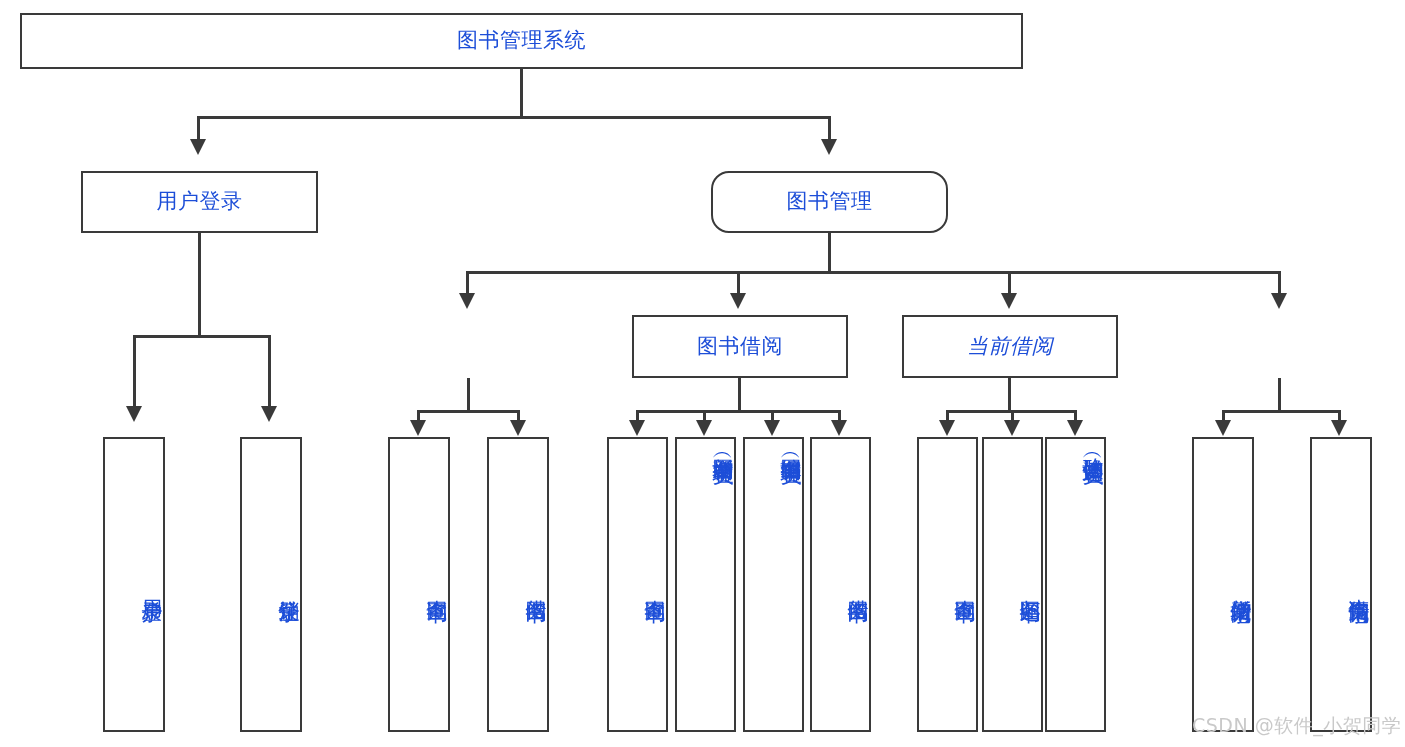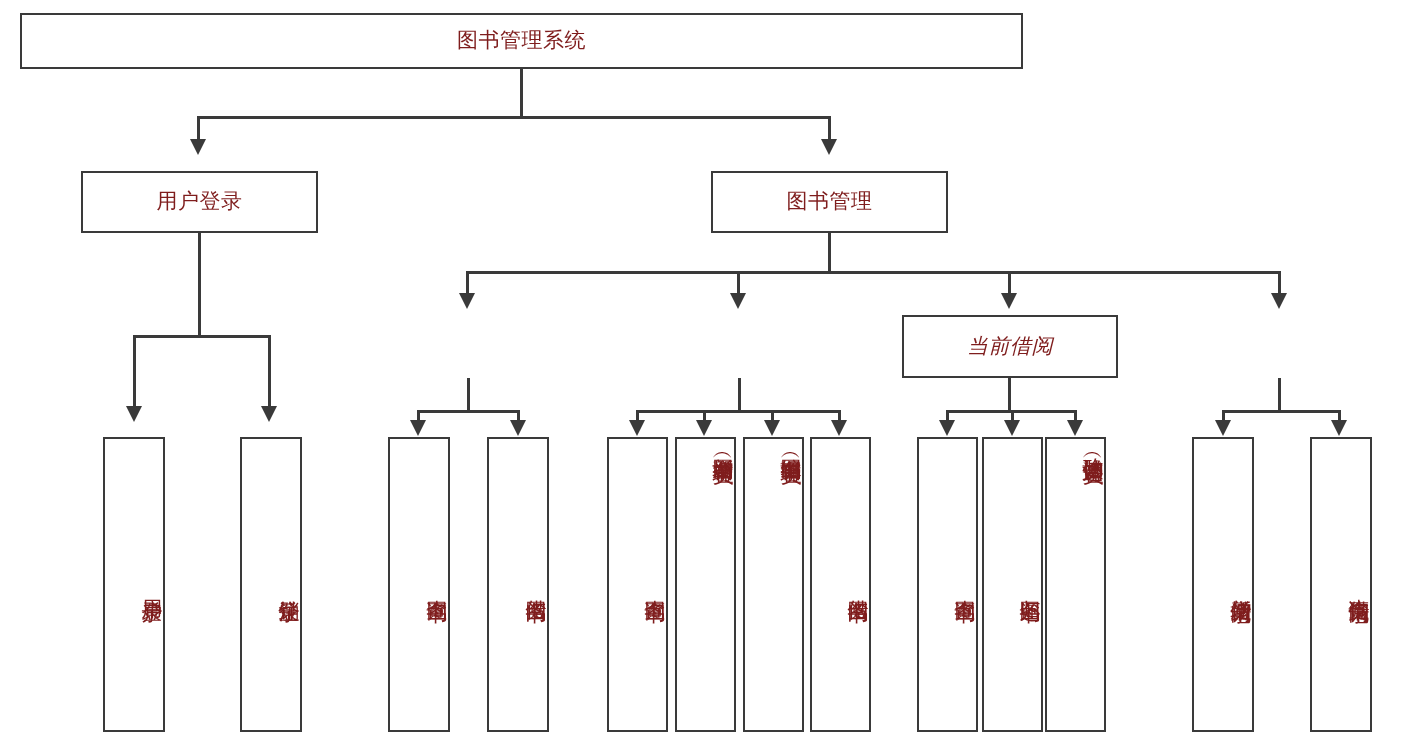--- a/index.html
+++ b/index.html
@@ -18,21 +18,21 @@
     overflow: hidden;
   }
   .node {
     position: absolute;
     box-sizing: border-box;
     border: 2px solid #3a3a3a;
     background: #ffffff;
     display: flex;
     align-items: center;
     justify-content: center;
-    color: #7f1d1d;
+    color: #1d4ed8;
     line-height: 1.12;
   }
   .node.horiz {
     font-size: 21px;
     letter-spacing: 0.5px;
   }
   .node.vert {
     writing-mode: vertical-rl;
     text-orientation: upright;
     font-size: 21px;
@@ -85,21 +85,21 @@
 
   <div class="edge h" style="left:197px; top:116px; width:634px; height:3px;"></div>
   <div class="edge v" style="left:197px; top:116px; width:3px; height:25px;"></div>
   <div class="edge v" style="left:828px; top:116px; width:3px; height:25px;"></div>
   <div class="arrow" style="left:190px; top:139px;"></div>
   <div class="arrow" style="left:821px; top:139px;"></div>
 
   <div class="node horiz" style="left:81px; top:171px; width:237px; height:62px;">
     <span>用户登录</span>
   </div>
-  <div class="node horiz" style="left:711px; top:171px; width:237px; height:62px;">
+  <div class="node horiz" style="left:711px; top:171px; width:237px; height:62px;border-radius:18px;">
     <span>图书管理</span>
   </div>
 
   <div class="edge v" style="left:198px; top:233px; width:3px; height:104px;"></div>
   <div class="edge h" style="left:133px; top:335px; width:138px; height:3px;"></div>
   <div class="edge v" style="left:133px; top:335px; width:3px; height:75px;"></div>
   <div class="edge v" style="left:268px; top:335px; width:3px; height:75px;"></div>
   <div class="arrow" style="left:126px; top:406px;"></div>
   <div class="arrow" style="left:261px; top:406px;"></div>
 
@@ -107,20 +107,23 @@
   <div class="edge h" style="left:466px; top:271px; width:815px; height:3px;"></div>
   <div class="edge v" style="left:466px; top:271px; width:3px; height:24px;"></div>
   <div class="edge v" style="left:737px; top:271px; width:3px; height:24px;"></div>
   <div class="edge v" style="left:1008px; top:271px; width:3px; height:24px;"></div>
   <div class="edge v" style="left:1278px; top:271px; width:3px; height:24px;"></div>
   <div class="arrow" style="left:459px; top:293px;"></div>
   <div class="arrow" style="left:730px; top:293px;"></div>
   <div class="arrow" style="left:1001px; top:293px;"></div>
   <div class="arrow" style="left:1271px; top:293px;"></div>
 
+  <div class="node horiz" style="left:632px; top:315px; width:216px; height:63px;">
+    <span>图书借阅</span>
+  </div>
   <div class="node horiz" style="left:902px; top:315px; width:216px; height:63px;font-style:italic;">
     <span>当前借阅</span>
   </div>
 
   <div class="edge v" style="left:467px; top:378px; width:3px; height:34px;"></div>
   <div class="edge h" style="left:417px; top:410px; width:103px; height:3px;"></div>
   <div class="edge v" style="left:417px; top:410px; width:3px; height:13px;"></div>
   <div class="edge v" style="left:517px; top:410px; width:3px; height:13px;"></div>
   <div class="arrow" style="left:410px; top:420px;"></div>
   <div class="arrow" style="left:510px; top:420px;"></div>
@@ -189,14 +192,15 @@
     <span class="vlabel">确认归还（管理员）</span>
   </div>
 
   <div class="node vert" style="left:1192px; top:437px; width:62px; height:295px;">
     <span class="vlabel">新增借阅记录</span>
   </div>
   <div class="node vert" style="left:1310px; top:437px; width:62px; height:295px;">
     <span class="vlabel">查询借阅记录</span>
   </div>
 
+  <div class="watermark" style="left:1192px; top:713px;">CSDN @软件_小贺同学</div>
 
 </div>
 
 </body></html>

